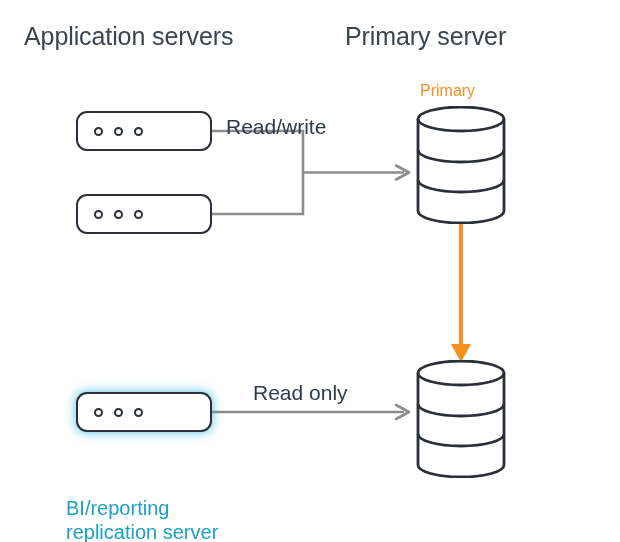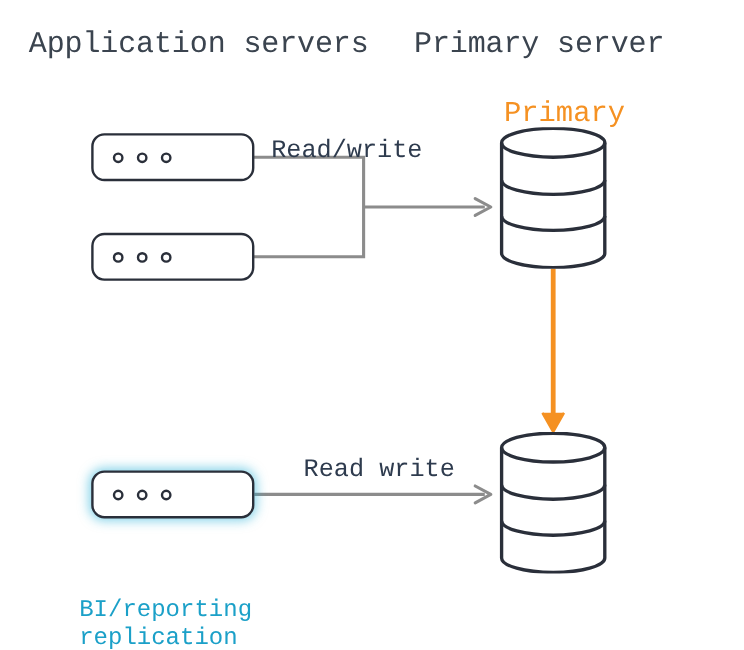--- a/index.html
+++ b/index.html
@@ -10,21 +10,20 @@
     width: 620px;
     height: 542px;
     background: #ffffff;
     font-family: "Liberation Sans", sans-serif;
     overflow: hidden;
   }
   #diagram {
     position: relative;
     width: 520px;
     height: 542px;
-    font-family: Liberation Mono, monospace;
   }
 
   
   .col-title {
     position: absolute;
     font-size: 25px;
     font-weight: 400;
     color: #3b444f;
     white-space: nowrap;
     letter-spacing: -0.1px;
@@ -81,21 +80,21 @@
   
   .label {
     position: absolute;
     white-space: nowrap;
   }
   .label-dark {
     font-size: 21px;
     color: #2e3b4e;
   }
   .label-orange {
-    font-size: 24px;
+    font-size: 16px;
     color: #f59122;
   }
   .label-cyan {
     font-size: 20px;
     color: #1ba0c8;
     line-height: 1.18;
     margin-top: 37px;
   }
   #label-readwrite { left: 226px; top: 87px; margin-top: 28px; }
   #label-readonly  { left: 253px; top: 381px; }
@@ -172,21 +171,21 @@
     <g fill="none" stroke="#2a2f3a" stroke-width="2.8">
       <path d="M3 13 L3 105 A43 12 0 0 0 89 105 L89 13"></path>
       <ellipse cx="46" cy="13" rx="43" ry="12"></ellipse>
       <path d="M3 44 A43 12 0 0 0 89 44"></path>
       <path d="M3 74 A43 12 0 0 0 89 74"></path>
     </g>
   </svg>
 
   <div class="label label-dark" id="label-readwrite">Read/write</div>
 
-  <div class="label label-dark" id="label-readonly">Read write</div>
+  <div class="label label-dark" id="label-readonly">Read only</div>
 
   <div class="label label-orange" id="label-primary">Primary</div>
 
 
 
   <div class="label label-cyan" id="label-bi">
     <div>BI/reporting</div>
     <div>replication server</div>
   </div>
 

